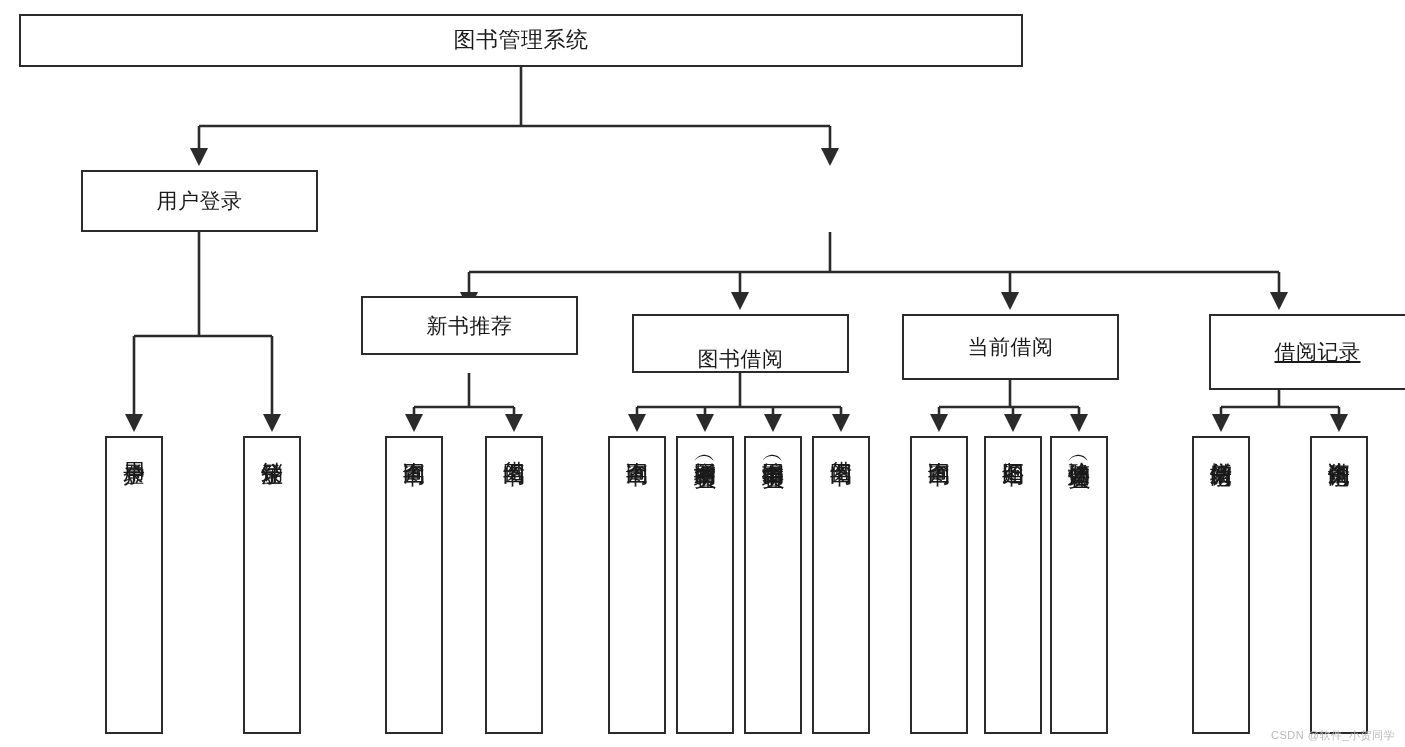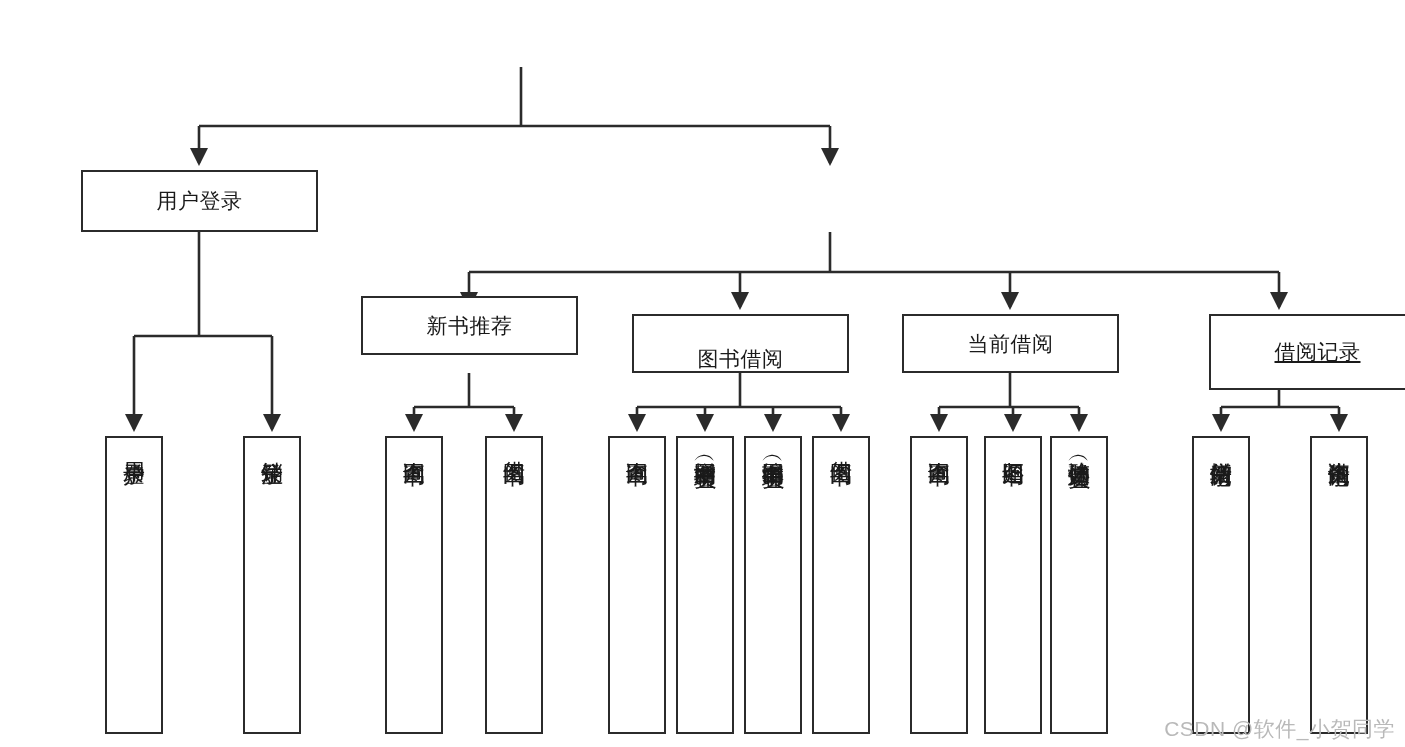--- a/index.html
+++ b/index.html
@@ -58,21 +58,21 @@
     text-orientation: upright;
     font-size: 22px;
     line-height: 1.08;
     letter-spacing: 1px;
     white-space: nowrap;
   }
   .watermark {
     position: absolute;
     right: 10px;
     bottom: 4px;
-    font-size: 21px;
+    font-size: 11px;
     color: #b9b9b9;
     z-index: 6;
     white-space: nowrap;
     letter-spacing: 0.5px;
   }
 </style>
 </head>
 <body>
 
 <div id="canvas">
@@ -123,32 +123,35 @@
       <path d="M 1013 407 L 1013 429" marker-end="url(#arrow)"></path>
       <path d="M 1079 407 L 1079 429" marker-end="url(#arrow)"></path>
 
       <path d="M 1279 373 L 1279 407"></path>
       <path d="M 1221 407 L 1339 407"></path>
       <path d="M 1221 407 L 1221 429" marker-end="url(#arrow)"></path>
       <path d="M 1339 407 L 1339 429" marker-end="url(#arrow)"></path>
     </g>
   </svg>
 
+  <div class="node root-node" style="left: 19px; top: 14px; width: 1004px; height: 53px;">
+    <span class="lbl">图书管理系统</span>
+  </div>
 
   <div class="node h-node" style="left: 81px; top: 170px; width: 237px; height: 62px;">
     <span class="lbl">用户登录</span>
   </div>
 
   <div class="node h-node" style="left: 361px; top: 296px; width: 217px; height: 59px;">
     <span class="lbl">新书推荐</span>
   </div>
   <div class="node h-node" style="left: 632px; top: 314px; width: 217px; height: 59px; align-items: flex-end;">
     <span class="lbl">图书借阅</span>
   </div>
-  <div class="node h-node" style="left: 902px; top: 314px; width: 217px; height: 59px;">
+  <div class="node h-node" style="left: 902px; top: 314px; width: 217px; height: 66px;">
     <span class="lbl">当前借阅</span>
   </div>
   <div class="node h-node" style="left: 1209px; top: 314px; width: 217px; height: 76px; text-decoration: underline;">
     <span class="lbl">借阅记录</span>
   </div>
 
   <div class="node v-node" style="left: 105px; top: 436px; width: 58px; height: 298px;">
     <span class="lbl">用户登录</span>
   </div>
   <div class="node v-node" style="left: 243px; top: 436px; width: 58px; height: 298px;">

